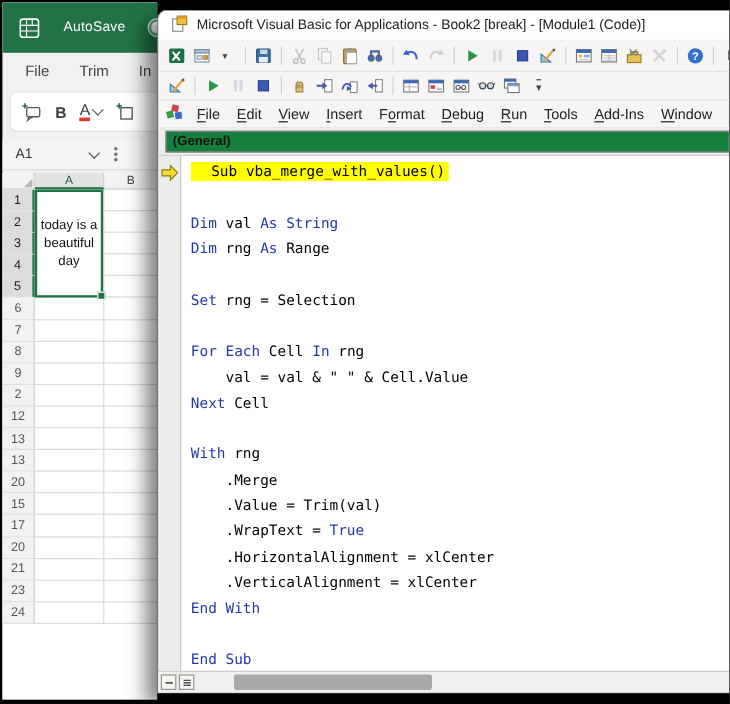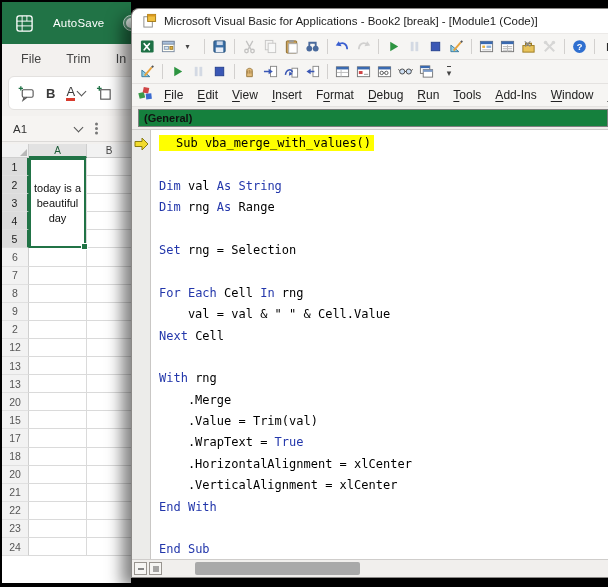--- a/index.html
+++ b/index.html
@@ -218,36 +218,26 @@
             <div class="rn">15</div>
             <div class="cell"></div>
             <div class="cell b"></div>
           </div>
           <div class="xl-row">
             <div class="rn">17</div>
             <div class="cell"></div>
             <div class="cell b"></div>
           </div>
           <div class="xl-row">
-            <div class="rn">18</div>
-            <div class="cell"></div>
-            <div class="cell b"></div>
-          </div>
-          <div class="xl-row">
             <div class="rn">20</div>
             <div class="cell"></div>
             <div class="cell b"></div>
           </div>
           <div class="xl-row">
             <div class="rn">21</div>
-            <div class="cell"></div>
-            <div class="cell b"></div>
-          </div>
-          <div class="xl-row">
-            <div class="rn">22</div>
             <div class="cell"></div>
             <div class="cell b"></div>
           </div>
           <div class="xl-row">
             <div class="rn">23</div>
             <div class="cell"></div>
             <div class="cell b"></div>
           </div>
           <div class="xl-row">
             <div class="rn">24</div>

